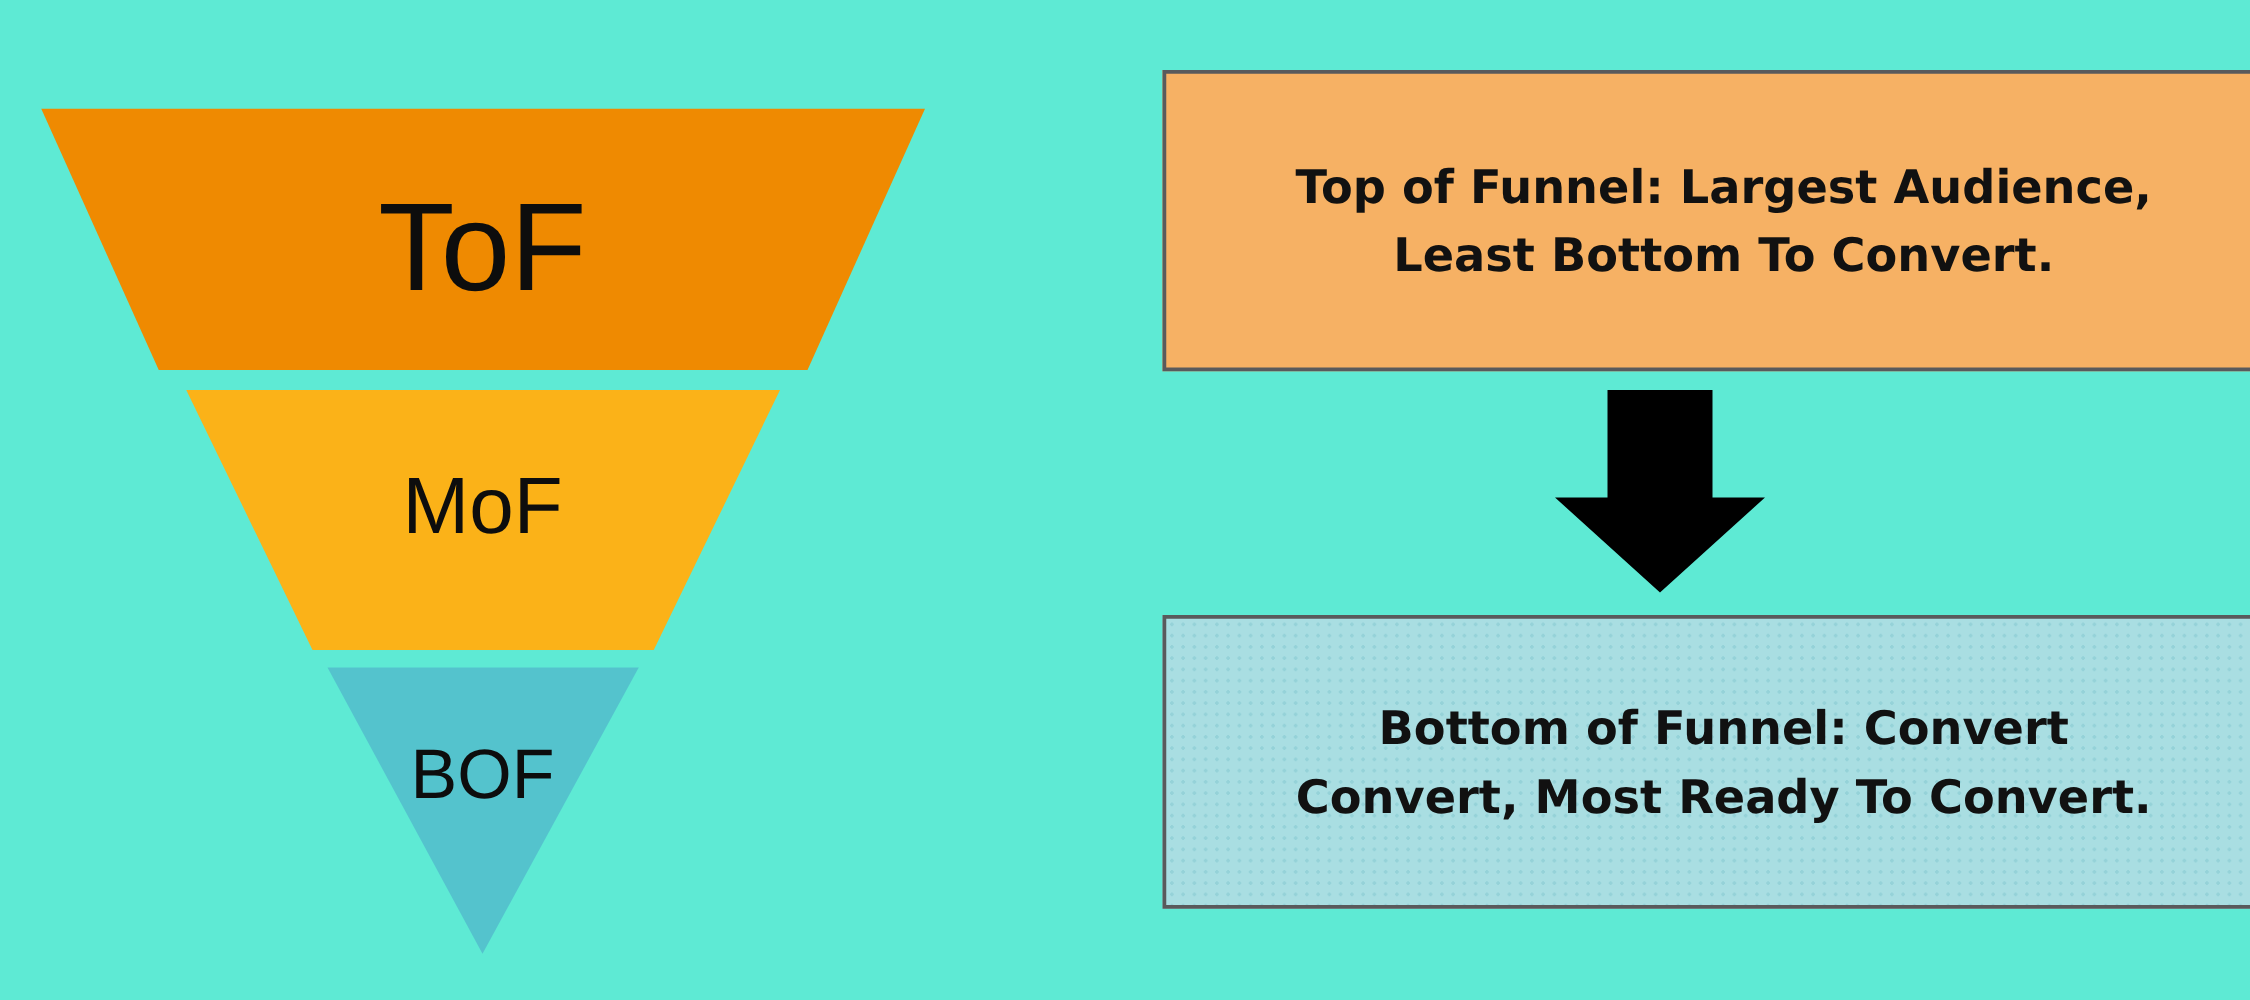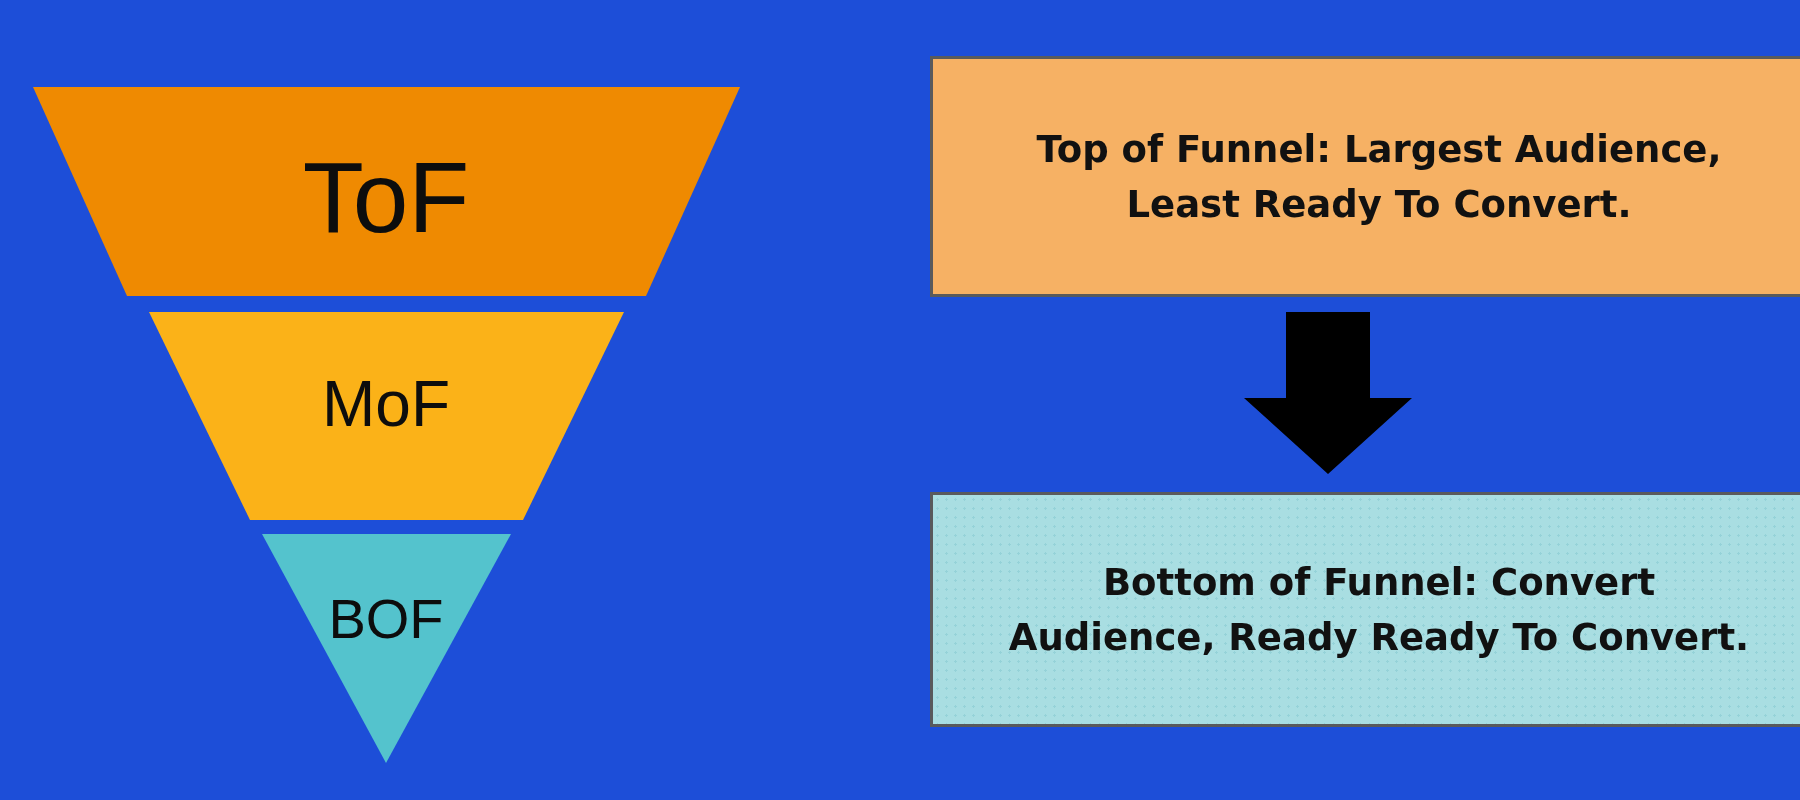--- a/index.html
+++ b/index.html
@@ -5,21 +5,21 @@
   html, body {
     margin: 0;
     padding: 0;
     background: #ffffff;
     font-family: "DejaVu Sans", sans-serif;
   }
   .canvas {
     position: relative;
     width: 1800px;
     height: 800px;
-    background: #1d4ed8;
+    background: #5eead4;
     overflow: hidden;
   }
   .diagram-svg {
     position: absolute;
     left: 0;
     top: 0;
   }
   .funnel-label {
     font-family: "Liberation Sans", sans-serif;
     font-weight: 500;
@@ -75,21 +75,21 @@
 
     <text class="funnel-label mof" x="386" y="426" text-anchor="middle">MoF</text>
 
     <text class="funnel-label bof" x="386" y="638" text-anchor="middle">BOF</text>
 
     <polygon points="1286,312 1370,312 1370,398 1412,398 1328,474 1244,398 1286,398" stroke-width="2" fill="#000000"></polygon>
   </svg>
 
   <div class="flow-box top-box" style="background-color: rgb(246, 177, 100); border-color: rgb(89, 90, 92);">
     <div class="box-line">Top of Funnel: Largest Audience,</div>
-    <div class="box-line">Least Ready To Convert.</div>
+    <div class="box-line">Least Bottom To Convert.</div>
   </div>
 
   <div class="flow-box bottom-box" style="background-color: rgb(169, 222, 226); border-color: rgb(89, 90, 92);">
     <div class="box-line">Bottom of Funnel: Convert</div>
-    <div class="box-line">Audience, Ready Ready To Convert.</div>
+    <div class="box-line">Convert, Most Ready To Convert.</div>
   </div>
 
 </div>
 
 </body></html>

